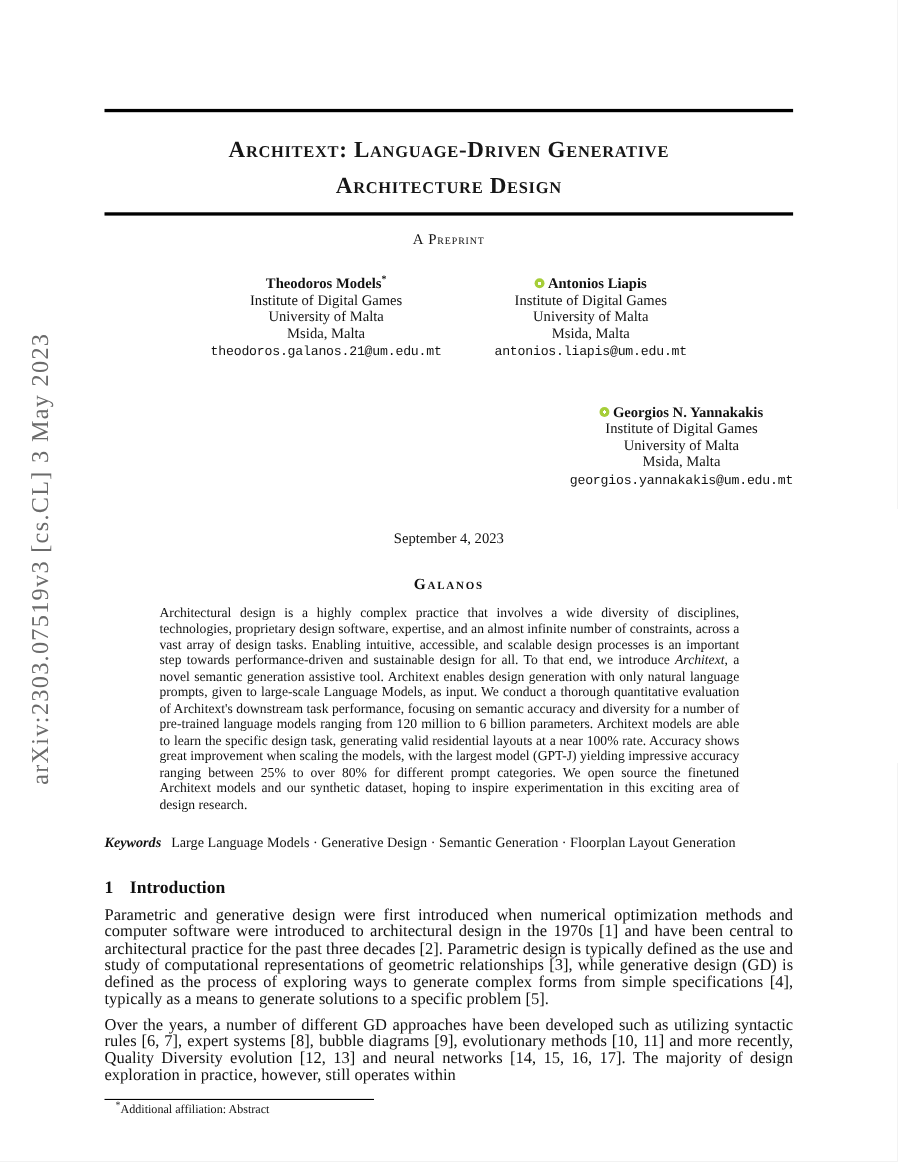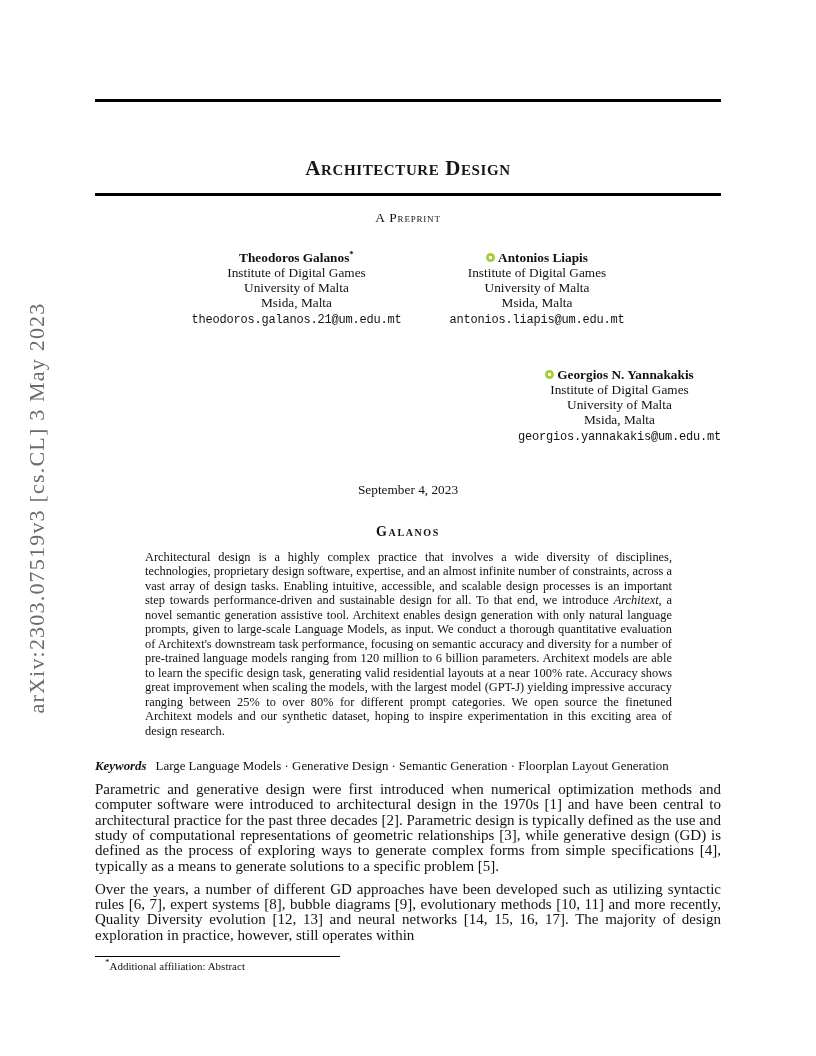--- a/index.html
+++ b/index.html
@@ -129,32 +129,32 @@
 
 <div class="page">
 
   <div class="arxiv-sidebar">arXiv:2303.07519v3  [cs.CL]  3 May 2023</div>
 
   <div class="content">
 
     <div class="rule-top"></div>
 
     <h1 class="paper-title">
-      <br>
+      <span>Architext: Language-Driven Generative</span><br>
       <span>Architecture Design</span>
     </h1>
 
     <div class="rule-mid"></div>
 
     <div class="preprint">A Preprint</div>
 
     <div class="authors-row">
 
       <div class="author">
-        <div class="name"><span>Theodoros Galanos</span><sup class="fn-mark">*</sup></div>
+        <div class="name"><span>Theodoros Models</span><sup class="fn-mark">*</sup></div>
         <div>Institute of Digital Games</div>
         <div>University of Malta</div>
         <div>Msida, Malta</div>
         <div class="email">theodoros.galanos.21@um.edu.mt</div>
       </div>
 
       <div class="author">
         <div class="name"><span class="orcid-icon"></span><span>Antonios Liapis</span></div>
         <div>Institute of Digital Games</div>
         <div>University of Malta</div>
@@ -177,20 +177,23 @@
     <div class="pub-date">September 4, 2023</div>
 
     <div class="abstract-heading">Galanos</div>
 
     <p class="abstract-body"><span>Architectural design is a highly complex practice that involves a wide diversity of disciplines, technologies, proprietary design software, expertise, and an almost infinite number of constraints, across a vast array of design tasks. Enabling intuitive, accessible, and scalable design processes is an important step towards performance-driven and sustainable design for all. To that end, we introduce </span><span class="italic">Architext</span><span>, a novel semantic generation assistive tool. Architext enables design generation with only natural language prompts, given to large-scale Language Models, as input. We conduct a thorough quantitative evaluation of Architext's downstream task performance, focusing on semantic accuracy and diversity for a number of pre-trained language models ranging from 120 million to 6 billion parameters. Architext models are able to learn the specific design task, generating valid residential layouts at a near 100% rate. Accuracy shows great improvement when scaling the models, with the largest model (GPT-J) yielding impressive accuracy ranging between 25% to over 80% for different prompt categories. We open source the finetuned Architext models and our synthetic dataset, hoping to inspire experimentation in this exciting area of design research.</span></p>
 
     <div class="keywords">
       <span class="kw-label">Keywords</span><span>Large Language Models · Generative Design · Semantic Generation · Floorplan Layout Generation</span>
     </div>
 
+    <h2 class="section-heading">
+      <span class="sec-num">1</span><span>Introduction</span>
+    </h2>
 
     <p class="para">Parametric and generative design were first introduced when numerical optimization methods and computer software were introduced to architectural design in the 1970s [1] and have been central to architectural practice for the past three decades [2]. Parametric design is typically defined as the use and study of computational representations of geometric relationships [3], while generative design (GD) is defined as the process of exploring ways to generate complex forms from simple specifications [4], typically as a means to generate solutions to a specific problem [5].</p>
     <p class="para">Over the years, a number of different GD approaches have been developed such as utilizing syntactic rules [6, 7], expert systems [8], bubble diagrams [9], evolutionary methods [10, 11] and more recently, Quality Diversity evolution [12, 13] and neural networks [14, 15, 16, 17]. The majority of design exploration in practice, however, still operates within</p>
 
     <div class="footnote-rule"></div>
     <div class="footnote">
       <sup class="fn-mark">*</sup><span>Additional affiliation: Abstract</span>
     </div>
 
   </div>

